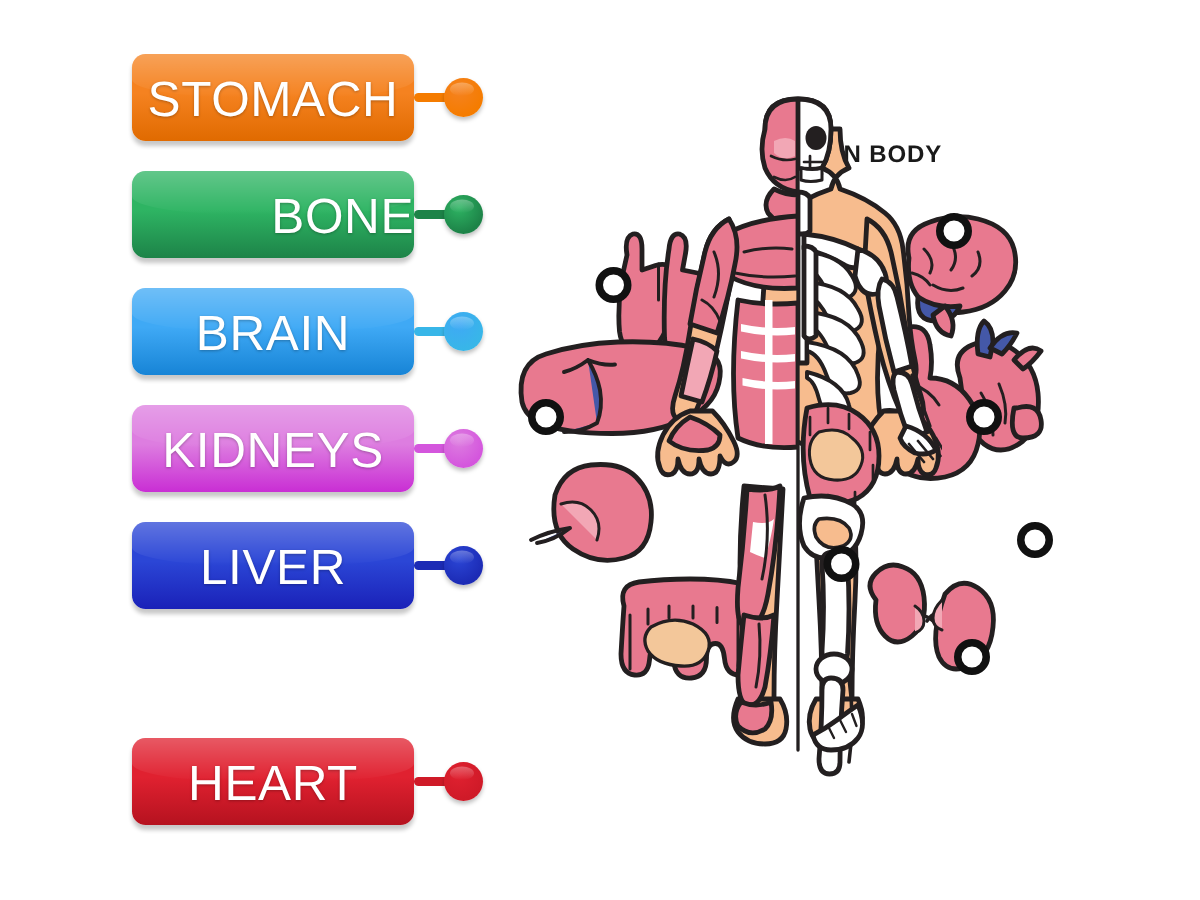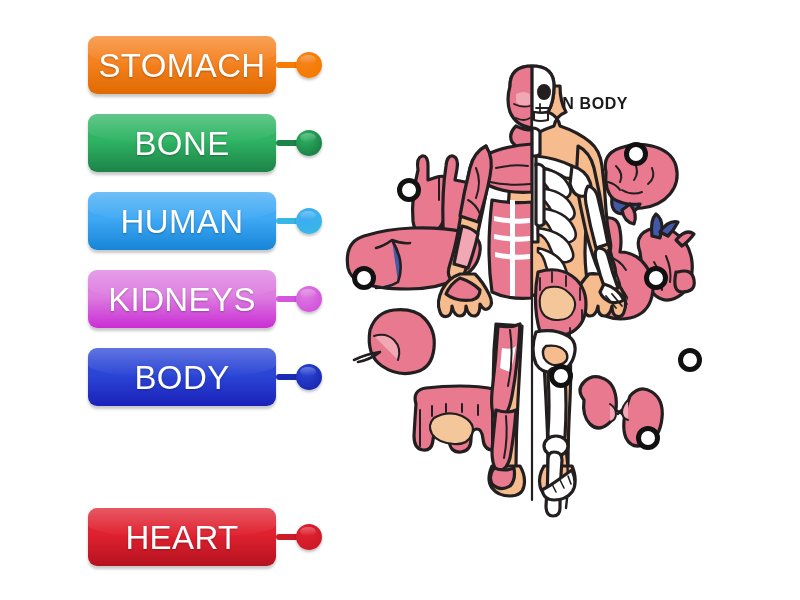--- a/index.html
+++ b/index.html
@@ -71,61 +71,61 @@
       <div class="chip" id="chip0" style="background: linear-gradient(rgb(245, 130, 32) 0%, rgb(245, 130, 32) 45%, rgb(224, 106, 0) 100%);">
         <span class="chip-text">STOMACH</span>
       </div>
       <div class="connector">
         <div class="conn-line" id="line0" style="background: rgb(245, 124, 0);"></div>
         <div class="conn-dot" id="dot0" style="background: radial-gradient(circle at 38% 32%, rgb(245, 130, 32), rgb(245, 124, 0) 70%);"></div>
       </div>
     </div>
 
     <div class="label-row" style="top:114px">
-      <div class="chip" id="chip1" style="background: linear-gradient(rgb(46, 180, 99) 0%, rgb(46, 180, 99) 45%, rgb(29, 131, 72) 100%);">
+      <div class="chip" id="chip1" style="background: linear-gradient(rgb(46, 180, 99) 0%, rgb(46, 180, 99) 45%, rgb(29, 131, 72) 100%); justify-content: flex-end;">
         <span class="chip-text">BONE</span>
       </div>
       <div class="connector">
         <div class="conn-line" id="line1" style="background: rgb(29, 131, 72);"></div>
         <div class="conn-dot" id="dot1" style="background: radial-gradient(circle at 38% 32%, rgb(46, 180, 99), rgb(29, 131, 72) 70%);"></div>
       </div>
     </div>
 
     <div class="label-row" style="top:192px">
       <div class="chip" id="chip2" style="background: linear-gradient(rgb(63, 169, 245) 0%, rgb(63, 169, 245) 45%, rgb(23, 132, 214) 100%);">
-        <span class="chip-text">HUMAN</span>
+        <span class="chip-text">BRAIN</span>
       </div>
       <div class="connector">
         <div class="conn-line" id="line2" style="background: rgb(56, 182, 232);"></div>
         <div class="conn-dot" id="dot2" style="background: radial-gradient(circle at 38% 32%, rgb(63, 169, 245), rgb(56, 182, 232) 70%);"></div>
       </div>
     </div>
 
     <div class="label-row" style="top:270px">
       <div class="chip" id="chip3" style="background: linear-gradient(rgb(221, 125, 224) 0%, rgb(221, 125, 224) 45%, rgb(201, 46, 212) 100%); text-align: right;">
         <span class="chip-text">KIDNEYS</span>
       </div>
       <div class="connector">
         <div class="conn-line" id="line3" style="background: rgb(212, 86, 221);"></div>
         <div class="conn-dot" id="dot3" style="background: radial-gradient(circle at 38% 32%, rgb(221, 125, 224), rgb(212, 86, 221) 70%);"></div>
       </div>
     </div>
 
     <div class="label-row" style="top:348px">
       <div class="chip" id="chip4" style="background: linear-gradient(rgb(43, 70, 214) 0%, rgb(43, 70, 214) 45%, rgb(26, 33, 184) 100%);">
-        <span class="chip-text">BODY</span>
+        <span class="chip-text">LIVER</span>
       </div>
       <div class="connector">
         <div class="conn-line" id="line4" style="background: rgb(28, 43, 181);"></div>
         <div class="conn-dot" id="dot4" style="background: radial-gradient(circle at 38% 32%, rgb(43, 70, 214), rgb(28, 43, 181) 70%);"></div>
       </div>
     </div>
 
 
-    <div class="label-row" style="top:508px">
+    <div class="label-row" style="top:492px">
       <div class="chip" id="chip6" style="background: linear-gradient(rgb(224, 33, 48) 0%, rgb(224, 33, 48) 45%, rgb(181, 18, 31) 100%);">
         <span class="chip-text">HEART</span>
       </div>
       <div class="connector">
         <div class="conn-line" id="line6" style="background: rgb(207, 26, 40);"></div>
         <div class="conn-dot" id="dot6" style="background: radial-gradient(circle at 38% 32%, rgb(224, 33, 48), rgb(207, 26, 40) 70%);"></div>
       </div>
     </div>
 
   </div>

